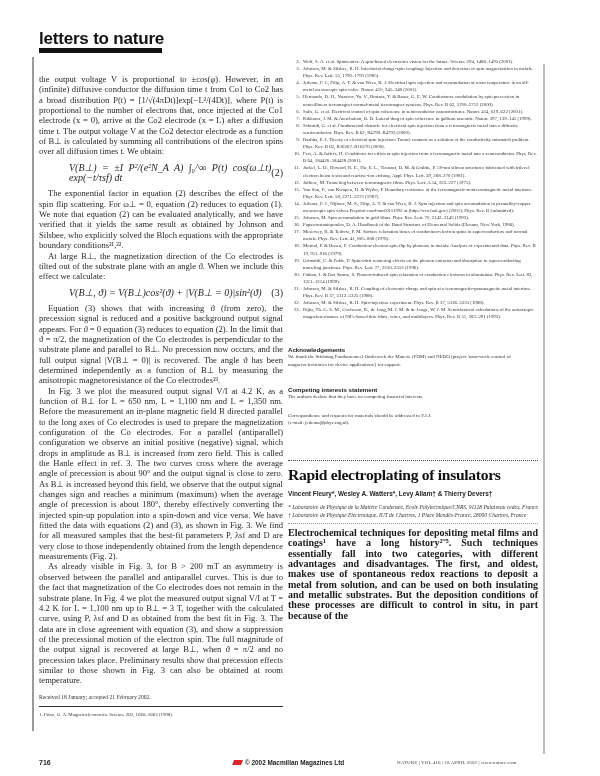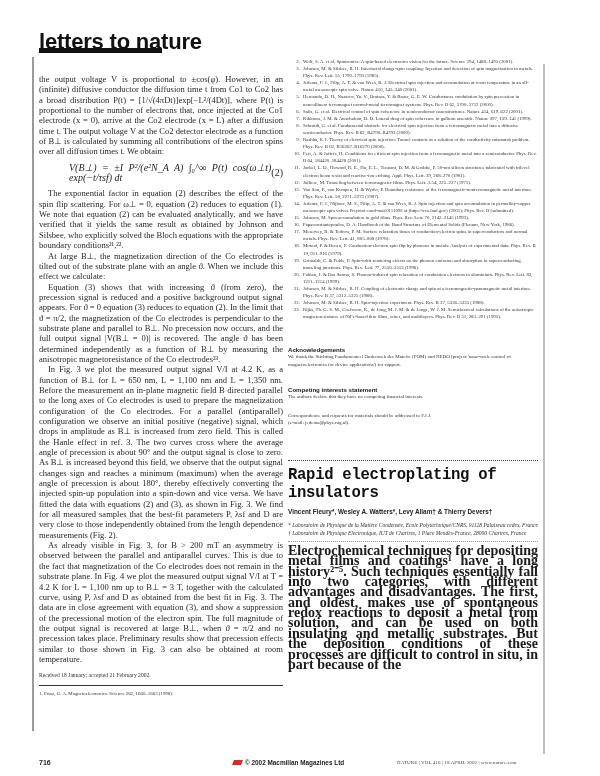--- a/index.html
+++ b/index.html
@@ -1,18 +1,18 @@
 <!DOCTYPE html>
 <html><head>
 <meta charset="utf-8">
 <style>
   html, body { margin: 0; padding: 0; background: #ffffff; }
   body { width: 600px; height: 776px; position: relative; overflow: hidden; color: #231f20; }
 
-  .header-title { position: absolute; left: 39px; top: 29px; font-family: "Liberation Sans", sans-serif; font-weight: 700; font-size: 22px; letter-spacing: -0.2px; color: #111; }
+  .header-title { position: absolute; left: 39px; top: 29px; font-family: "Liberation Sans", sans-serif; font-weight: 700; font-size: 17px; letter-spacing: -0.2px; color: #111; }
   .header-rule { position: absolute; left: 39px; top: 48px; width: 123px; height: 5px; background: #111; }
 
   .left-bar { position: absolute; left: 32px; top: 57px; width: 2px; height: 674px; background: #9a9a9a; }
   .right-bar { position: absolute; left: 543px; top: 64px; width: 2px; height: 690px; background: #bdbdbd; }
 
   .col-left { position: absolute; left: 39px; top: 74px; width: 244px; font-family: "Liberation Serif", serif; font-size: 8.55px; line-height: 10.35px; text-align: justify; }
   .col-left p { margin: 0; text-indent: 9px; }
   .col-left p.first { text-indent: 0; }
   .eq { display: flex; justify-content: space-between; align-items: center; padding: 6px 0 5px 30px; font-style: italic; font-size: 10px; }
   .eq .num { font-style: normal; }
@@ -24,24 +24,24 @@
   .col-right { position: absolute; left: 288px; top: 58px; width: 250px; }
   .refs { list-style: none; margin: 0; padding: 0; font-family: "Liberation Serif", serif; font-size: 4.85px; line-height: 7.1px; color: #333; }
   .refs li { display: flex; }
   .refs .rn { width: 12px; flex: 0 0 12px; text-align: right; padding-right: 3px; }
   .refs .rt { flex: 1; }
 
   .section-h { font-family: "Liberation Sans", sans-serif; font-weight: 700; font-size: 6.1px; color: #222; margin: 0; }
   .small-txt { font-family: "Liberation Serif", serif; font-size: 5.0px; line-height: 7.2px; color: #333; margin: 0; }
 
   .dotted { border-top: 1.5px dotted #444; margin: 0; }
-  .art-title { font-family: Liberation Mono, monospace; font-weight: 700; font-size: 15.6px; letter-spacing: -0.3px; color: #111; margin: 0; }
+  .art-title { font-family: Liberation Serif, serif; font-weight: 700; font-size: 15.6px; letter-spacing: -0.3px; color: #111; margin: 0; }
   .authors { font-family: "Liberation Sans", sans-serif; font-weight: 700; font-size: 6.4px; color: #222; }
   .affil { font-family: "Liberation Serif", serif; font-style: italic; font-size: 5.5px; line-height: 7.3px; color: #333; }
-  .abstract { font-family: "Liberation Serif", serif; font-weight: 700; font-size: 14px; line-height: 10.35px; text-align: justify; color: #1b1b1b; }
+  .abstract { font-family: "Liberation Serif", serif; font-weight: 700; font-size: 10px; line-height: 10.35px; text-align: justify; color: #1b1b1b; }
 
   .footer-page { position: absolute; left: 39px; top: 759px; font-family: "Liberation Sans", sans-serif; font-weight: 700; font-size: 7px; }
   .footer-copy { position: absolute; left: 233px; top: 759px; font-family: "Liberation Sans", sans-serif; font-weight: 700; font-size: 6.4px; color: #222; display: flex; align-items: center; gap: 3px; }
   .logo { display: inline-block; width: 9px; height: 7px; position: relative; }
   .logo span { position: absolute; width: 5px; height: 5px; background: #e0262b; transform: skewX(-20deg); }
   .footer-journal { position: absolute; left: 397px; top: 760px; font-family: "Liberation Serif", serif; font-size: 5px; color: #444; letter-spacing: 0.1px; }
 </style>
 </head>
 <body>
 
@@ -52,20 +52,24 @@
 <div class="right-bar"></div>
 
 <div class="col-left">
   <p class="first">the output voltage V is proportional to ±cos(φ). However, in an (infinite) diffusive conductor the diffusion time t from Co1 to Co2 has a broad distribution P(t) = [1/√(4πDt)]exp[−L²/(4Dt)], where P(t) is proportional to the number of electrons that, once injected at the Co1 electrode (x = 0), arrive at the Co2 electrode (x = L) after a diffusion time t. The output voltage V at the Co2 detector electrode as a function of B⊥ is calculated by summing all contributions of the electron spins over all diffusion times t. We obtain:</p>
   <div class="eq">
     <span>V(B⊥) = ±I P²/(e²N_A A) ∫₀^∞ P(t) cos(ω⊥t) exp(−t/τsf) dt</span>
     <span class="num">(2)</span>
   </div>
   <p>The exponential factor in equation (2) describes the effect of the spin flip scattering. For ω⊥ = 0, equation (2) reduces to equation (1). We note that equation (2) can be evaluated analytically, and we have verified that it yields the same result as obtained by Johnson and Silsbee, who explicitly solved the Bloch equations with the appropriate boundary conditions²¹,²².</p>
   <p>At large B⊥, the magnetization direction of the Co electrodes is tilted out of the substrate plane with an angle ϑ. When we include this effect we calculate:</p>
+  <div class="eq">
+    <span>V(B⊥, ϑ) = V(B⊥)cos²(ϑ) + |V(B⊥ = 0)|sin²(ϑ)</span>
+    <span class="num">(3)</span>
+  </div>
   <p>Equation (3) shows that with increasing ϑ (from zero), the precession signal is reduced and a positive background output signal appears. For ϑ = 0 equation (3) reduces to equation (2). In the limit that ϑ = π/2, the magnetization of the Co electrodes is perpendicular to the substrate plane and parallel to B⊥. No precession now occurs, and the full output signal |V(B⊥ = 0)| is recovered. The angle ϑ has been determined independently as a function of B⊥ by measuring the anisotropic magnetoresistance of the Co electrodes²³.</p>
   <p>In Fig. 3 we plot the measured output signal V/I at 4.2 K, as a function of B⊥ for L = 650 nm, L = 1,100 nm and L = 1,350 nm. Before the measurement an in-plane magnetic field B directed parallel to the long axes of Co electrodes is used to prepare the magnetization configuration of the Co electrodes. For a parallel (antiparallel) configuration we observe an initial positive (negative) signal, which drops in amplitude as B⊥ is increased from zero field. This is called the Hanle effect in ref. 3. The two curves cross where the average angle of precession is about 90° and the output signal is close to zero. As B⊥ is increased beyond this field, we observe that the output signal changes sign and reaches a minimum (maximum) when the average angle of precession is about 180°, thereby effectively converting the injected spin-up population into a spin-down and vice versa. We have fitted the data with equations (2) and (3), as shown in Fig. 3. We find for all measured samples that the best-fit parameters P, λsf and D are very close to those independently obtained from the length dependence measurements (Fig. 2).</p>
   <p>As already visible in Fig. 3, for B &gt; 200 mT an asymmetry is observed between the parallel and antiparallel curves. This is due to the fact that magnetization of the Co electrodes does not remain in the substrate plane. In Fig. 4 we plot the measured output signal V/I at T = 4.2 K for L = 1,100 nm up to B⊥ = 3 T, together with the calculated curve, using P, λsf and D as obtained from the best fit in Fig. 3. The data are in close agreement with equation (3), and show a suppression of the precessional motion of the electron spin. The full magnitude of the output signal is recovered at large B⊥, when ϑ = π/2 and no precession takes place. Preliminary results show that precession effects similar to those shown in Fig. 3 can also be obtained at room temperature.</p>
   <div class="received">Received 18 January; accepted 21 February 2002.</div>
   <div class="ref-rule"></div>
   <div class="ref1">
     <span>1.</span>
     <span>Prinz, G. A. Magnetoelectronics. Science 282, 1660–1663 (1998).</span>
   </div>
 </div>

